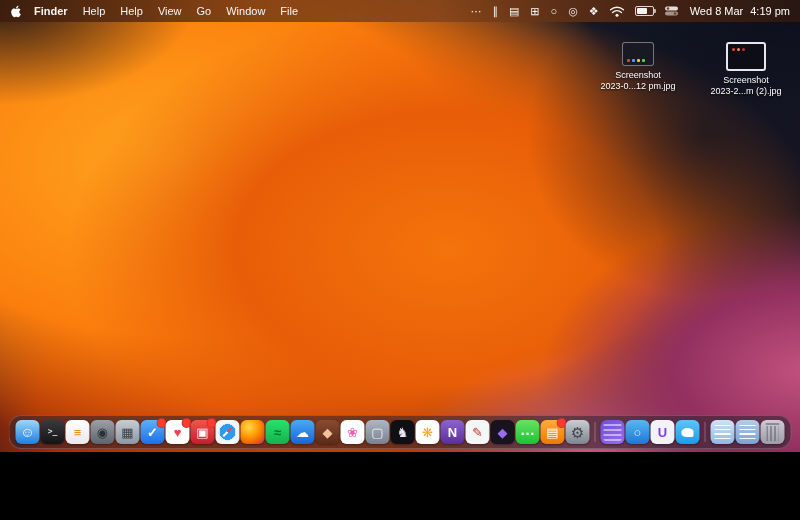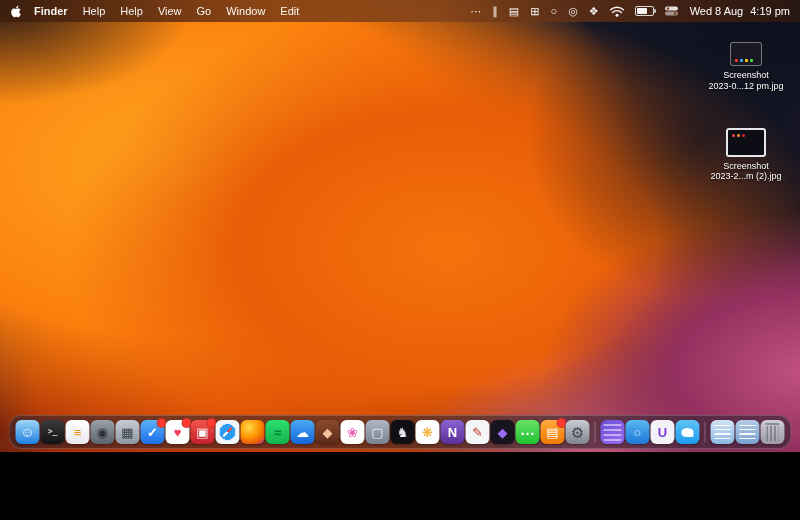--- a/index.html
+++ b/index.html
@@ -35,21 +35,21 @@
   .clock{margin-left:12px;white-space:nowrap;}
   .clock .ct{margin-left:7px;}
   .bat-body{position:relative;display:inline-block;width:17px;height:8px;
     border:1px solid rgba(255,255,255,.85);border-radius:2px;}
   .bat-body::after{content:"";position:absolute;right:-3px;top:2px;width:2px;height:4px;
     background:rgba(255,255,255,.7);border-radius:0 1px 1px 0;}
   .bat-fill{position:absolute;left:1px;top:1px;bottom:1px;width:10px;background:#fff;border-radius:1px;}
 
   
   .desktop-files{position:absolute;top:42px;right:12px;z-index:2;
-    display:flex;flex-direction:column;gap:36px;}
+    display:flex;flex-direction:row;gap:24px;}
   .desk-file{width:84px;display:flex;flex-direction:column;align-items:center;cursor:default;}
   .thumb{position:relative;margin-bottom:4px;}
   .thumb-0{width:30px;height:22px;border-radius:3px;background:#191923;
     border:1px solid rgba(255,255,255,.4);}
   .thumb-0::after{content:"";position:absolute;left:4px;bottom:3px;width:3px;height:3px;border-radius:1px;
     background:#f33;box-shadow:5px 0 0 #3af,10px 0 0 #fc0,15px 0 0 #4d4;}
   .thumb-1{width:36px;height:25px;border-radius:3px;background:#0d0d16;border:2px solid #e6e6ec;}
   .thumb-1::after{content:"";position:absolute;left:4px;top:4px;width:3px;height:3px;border-radius:50%;
     background:#ff4438;box-shadow:5px 0 0 #ff8c38,10px 0 0 #d23;}
   .desk-label{color:#fff;font-size:9px;line-height:1.2;text-align:center;
@@ -125,21 +125,21 @@
   <div class="wallpaper"></div>
 
   <div class="menubar">
     <div class="mb-left">
       <span class="apple">
           <svg viewBox="0 0 170 170">
             <path d="M150.37 130.25c-2.45 5.66-5.35 10.87-8.71 15.66-4.58 6.53-8.33 11.05-11.22 13.56-4.48 4.12-9.28 6.23-14.42 6.35-3.69 0-8.14-1.05-13.32-3.18-5.2-2.12-9.97-3.17-14.34-3.17-4.58 0-9.49 1.05-14.75 3.17-5.26 2.13-9.5 3.24-12.74 3.35-4.93.21-9.84-1.96-14.75-6.52-3.13-2.73-7.04-7.41-11.73-14.04-5.03-7.08-9.17-15.29-12.41-24.65-3.47-10.11-5.21-19.9-5.21-29.38 0-10.86 2.35-20.22 7.04-28.07 3.69-6.3 8.61-11.28 14.76-14.93s12.79-5.51 19.95-5.63c3.91 0 9.05 1.21 15.43 3.59 6.36 2.39 10.45 3.6 12.24 3.6 1.34 0 5.88-1.42 13.57-4.24 7.28-2.62 13.42-3.7 18.45-3.28 13.63 1.1 23.87 6.47 30.68 16.15-12.19 7.39-18.22 17.73-18.1 31 .11 10.34 3.86 18.94 11.23 25.77 3.34 3.17 7.07 5.62 11.22 7.36-.9 2.61-1.85 5.11-2.86 7.51zM119.11 7.24c0 8.1-2.96 15.67-8.86 22.67-7.12 8.32-15.73 13.13-25.07 12.38a25.2 25.2 0 0 1-.19-3.07c0-7.78 3.39-16.1 9.4-22.91 3-3.45 6.82-6.31 11.45-8.6 4.62-2.25 8.99-3.5 13.1-3.71.12 1.08.17 2.17.17 3.24z"></path>
           </svg>
         </span>
       <span class="menu-item app-name">Finder</span>
-      <span id="menu-items"><span class="menu-item">Help</span><span class="menu-item">Help</span><span class="menu-item">View</span><span class="menu-item">Go</span><span class="menu-item">Window</span><span class="menu-item">Edit</span></span>
+      <span id="menu-items"><span class="menu-item">Help</span><span class="menu-item">Help</span><span class="menu-item">View</span><span class="menu-item">Go</span><span class="menu-item">Window</span><span class="menu-item">File</span></span>
     </div>
     <div class="mb-right">
       <span class="status">⋯</span>
       <span class="status">∥</span>
       <span class="status">▤</span>
       <span class="status">⊞</span>
       <span class="status">○</span>
       <span class="status">◎</span>
       <span class="status">❖</span>
       <span class="status">
@@ -154,21 +154,21 @@
           </span>
         </span>
       <span class="status">
           <svg width="13" height="10" viewBox="0 0 13 10">
             <rect x="0" y="0.5" width="13" height="4" rx="2" fill="#fff" opacity=".9"></rect>
             <circle cx="3" cy="2.5" r="1.3" fill="#7c431c"></circle>
             <rect x="0" y="5.5" width="13" height="4" rx="2" fill="#fff" opacity=".55"></rect>
             <circle cx="10" cy="7.5" r="1.3" fill="#7c431c"></circle>
           </svg>
         </span>
-      <span class="clock"><span>Wed 8 Aug</span><span class="ct">4:19 pm</span></span>
+      <span class="clock"><span>Wed 8 Mar</span><span class="ct">4:19 pm</span></span>
     </div>
   </div>
 
   <div id="desktop-files" class="desktop-files">
       <div class="desk-file">
         <div class="thumb thumb-0"></div>
         <div class="desk-label">
           <span>Screenshot</span>
           <span>2023-0...12 pm.jpg</span>
         </div>

